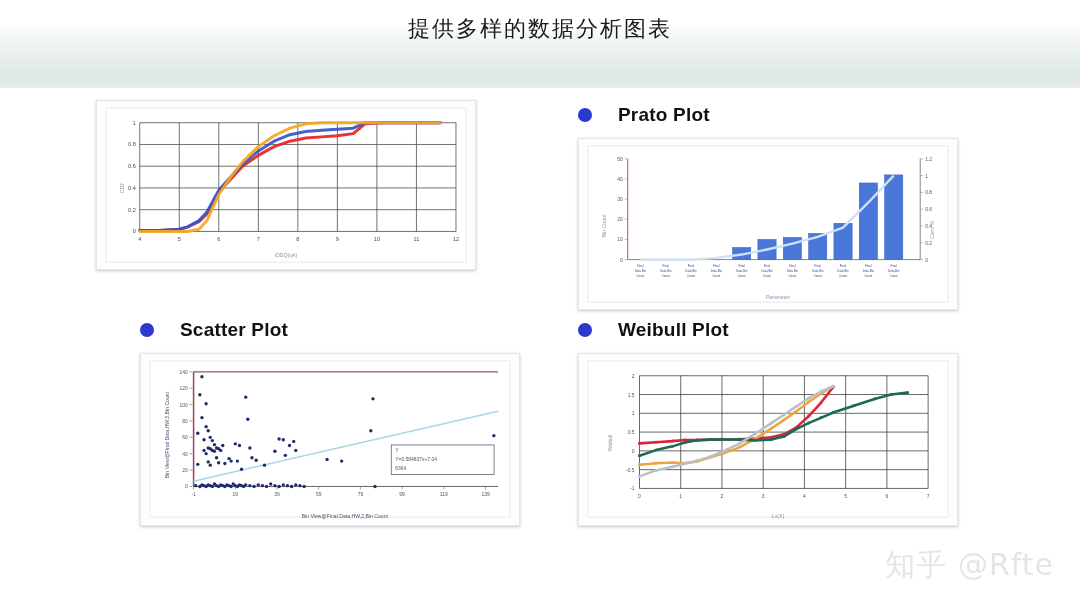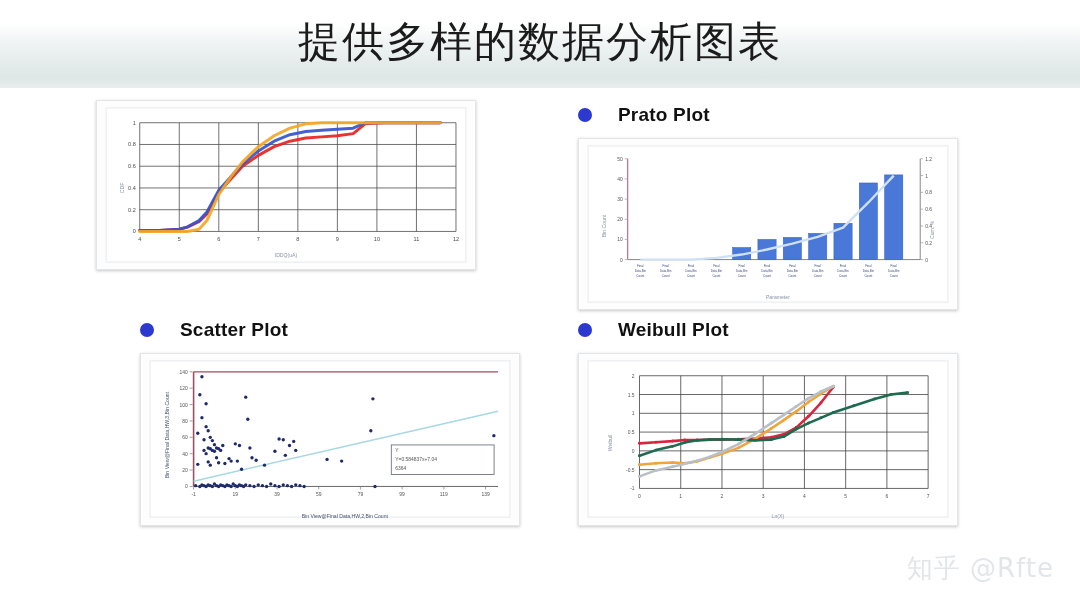--- a/index.html
+++ b/index.html
@@ -14,21 +14,21 @@
   #slide { position:relative; width:1080px; height:608px; background:#fff; }
 
   
   .header-band {
     position:absolute; left:0; top:0; width:1080px; height:88px;
     background:linear-gradient(to bottom,#ffffff 0%,#ffffff 26%,#eef2f2 52%,#dee6e6 88%,#e9eeee 100%);
   }
   .header-title {
     position:absolute; left:0; top:14px; width:1080px;
     text-align:center;
-    font-size:42px; font-weight:400; color:#1b1b1b;
+    font-size:22px; font-weight:400; color:#1b1b1b;
     letter-spacing:2px;
     font-family:"DejaVu Sans","Liberation Sans",sans-serif;
   }
 
   
   .quad { position:absolute; }
   #q-cdf     { left:96px;  top:100px; width:380px; height:210px; }
   #q-prato   { left:578px; top:100px; width:380px; height:210px; }
   #q-scatter { left:96px;  top:315px; width:380px; height:212px;padding-left:44px; }
   #q-weibull { left:578px; top:315px; width:440px; height:212px; }
@@ -58,21 +58,21 @@
 
   .tick { font-size:5.6px; fill:#4a4a4a; font-family:"Liberation Sans",sans-serif; }
   .tick-sm { font-size:5px; fill:#555; font-family:"Liberation Sans",sans-serif; }
   .axlabel { font-size:5.2px; fill:#46506b; font-family:"Liberation Sans",sans-serif; }
   .axlabel-blur { font-size:5.2px; fill:#8a93a8; font-family:"Liberation Sans",sans-serif; }
   .micro { font-size:3px; fill:#3c4a8c; font-family:"Liberation Sans",sans-serif; }
 
   
   .watermark {
     position:absolute; right:26px; bottom:22px;
-    font-size:26px; color:#e3e6e8; letter-spacing:1px;
+    font-size:30px; color:#e3e6e8; letter-spacing:1px;
     font-family:"DejaVu Sans","Liberation Sans",sans-serif;
     user-select:none;
   }
 </style>
 </head>
 <body>
 
 <div id="slide">
 
   <div class="header-band"></div>

